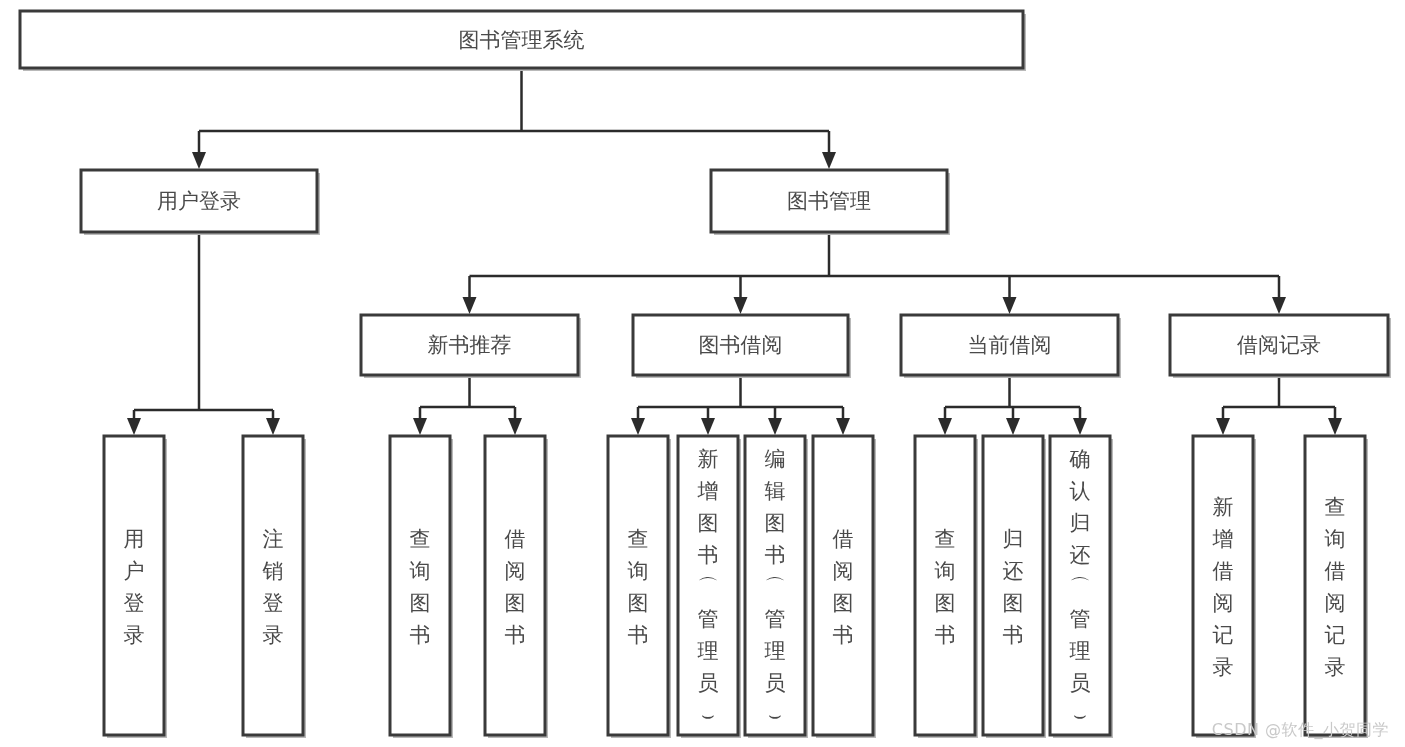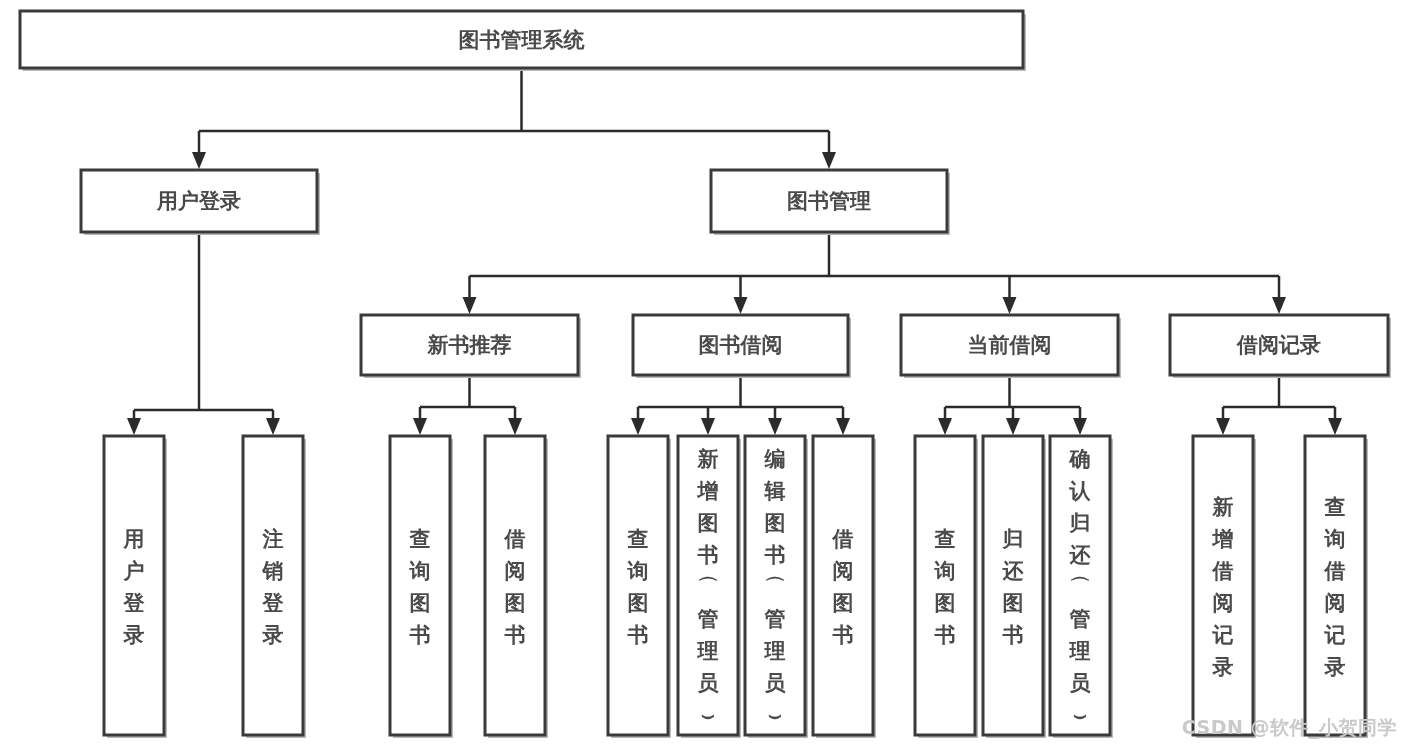--- a/index.html
+++ b/index.html
@@ -12,21 +12,20 @@
     width: 1405px;
     height: 747px;
     font-family: "DejaVu Sans", "Liberation Sans", sans-serif;
     overflow: hidden;
     position: relative;
   }
   #diagram-root {
     position: relative;
     width: 1405px;
     height: 747px;
-    font-weight: bold;
   }
   svg#flowchart {
     display: block;
     width: 1405px;
     height: 747px;
   }
   .node-box {
     fill: #ffffff;
     stroke: #3a3a3a;
     stroke-width: 3;
@@ -52,24 +51,24 @@
     stroke: #2b2b2b;
     stroke-width: 2.5;
     fill: none;
   }
   .edge-arrow {
     fill: #2b2b2b;
     stroke: none;
   }
   .watermark {
     position: absolute;
-    right: 8px;
+    right: 16px;
     bottom: 6px;
     font-family: "DejaVu Sans", "Liberation Sans", sans-serif;
-    font-size: 19px;
+    font-size: 16px;
     color: #c9c9c9;
     white-space: nowrap;
     letter-spacing: 0.5px;
     pointer-events: none;
   }
 </style>
 </head>
 <body>
 
 <div id="diagram-root">

